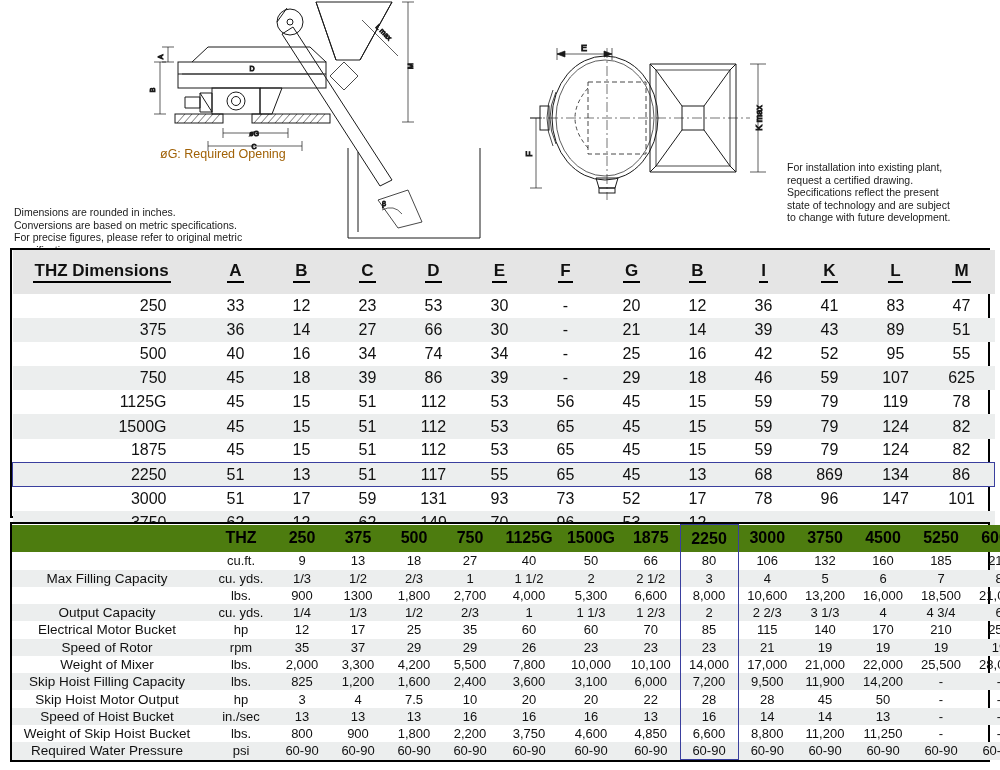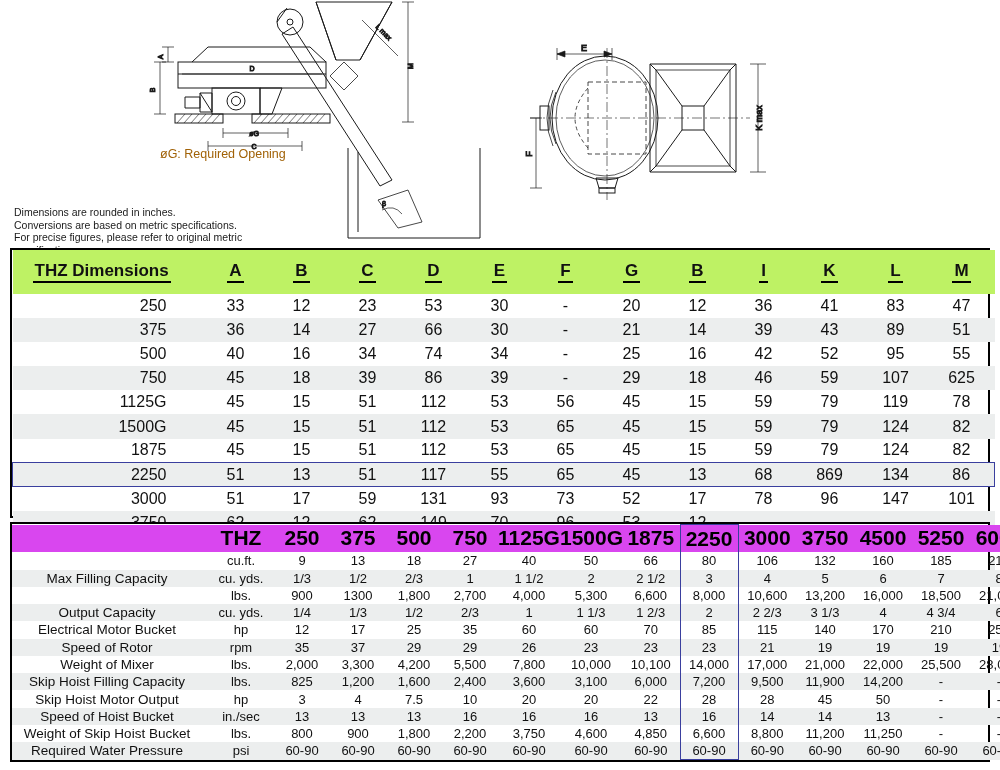--- a/index.html
+++ b/index.html
@@ -41,21 +41,21 @@
     width:100%;
     table-layout:fixed;
   }
   td,th{padding:0;margin:0;}
 
   
   #dim-table-box{left:10px;top:248px;width:980px;height:270px;}
   #dim-table{height:100%;}
   #dim-table tr{height:24.1px;}
   #dim-table .hdr td{
-    background:#bef264;
+    background:#e5e5e5;
     font-weight:bold;
     font-size:17px;
     text-align:center;
     vertical-align:middle;
     height:44px;
   }
   #dim-table .hdr td span{
     border-bottom:2px solid #000;
     padding:0 2px 1px 2px;
     display:inline-block;
@@ -79,23 +79,23 @@
     border-bottom:1.6px solid #3a3f9e;
   }
   #dim-table tr.hl td:first-child{border-left:1.6px solid #3a3f9e;}
   #dim-table tr.hl td:last-child{border-right:1.6px solid #3a3f9e;}
 
   
   #spec-table-box{left:10px;top:522px;width:980px;height:240px;}
   #spec-table{height:100%;}
   #spec-table tr{height:17.1px;}
   #spec-table .hdr td{
-    background:#d946ef;
+    background:#4d7c0f;
     font-weight:bold;
-    font-size:21px;
+    font-size:16px;
     text-align:center;
     vertical-align:middle;
     height:27px;
     color:#000;
   }
   #spec-table td{
     font-size:13px;
     text-align:center;
     vertical-align:middle;
     color:#111;
@@ -265,20 +265,25 @@
         <text class="dimtext" x="32" y="134" text-anchor="middle" transform="rotate(-90 32 134)" style="font-size:9px">F</text>
         <text class="dimtext" x="262" y="98" text-anchor="middle" transform="rotate(-90 262 98)" style="font-size:9px">K max</text>
       </g>
     </svg>
 
     <div class="og-label">øG: Required Opening</div>
     <div class="note note-left">Dimensions are rounded in inches.
 Conversions are based on metric specifications.
 For precise figures, please refer to original metric
 specifications.</div>
+    <div class="note note-right">For installation into existing plant,
+request a certified drawing.
+Specifications reflect the present
+state of technology and are subject
+to change with future development.</div>
   </div>
 
   <div class="tblbox" id="dim-table-box">
     <table id="dim-table">
       <colgroup>
         <col style="width:190px">
           <col style="width:66px">
           <col style="width:66px">
           <col style="width:66px">
         <col style="width:66px">

